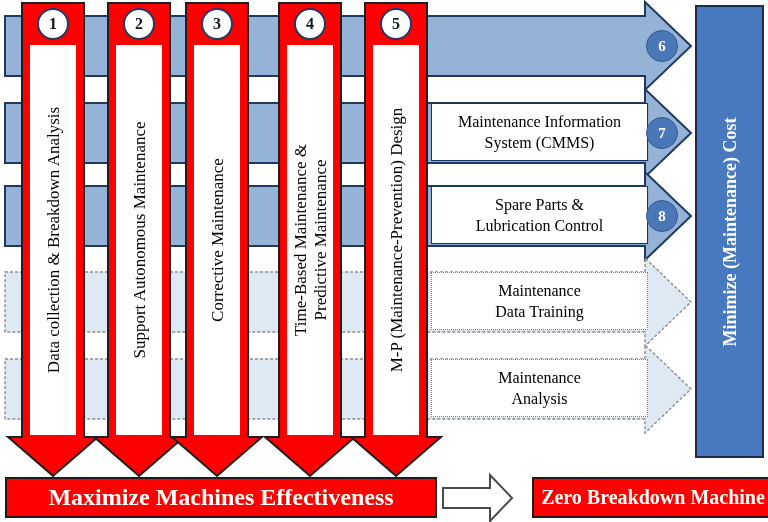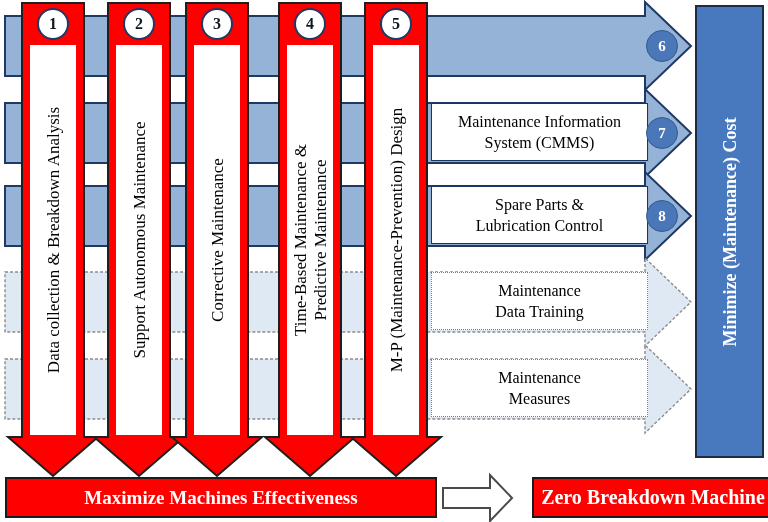--- a/index.html
+++ b/index.html
@@ -41,21 +41,21 @@
     left:695px;top:5px;width:69px;height:453px;background:#4879BE;
     border:2px solid #1F2A44;box-sizing:border-box;
   }
   .right-bar .rot{
     position:absolute;left:50%;top:50%;transform:translate(-50%,-50%) rotate(-90deg);
     white-space:nowrap;color:#fff;font-weight:bold;font-size:18px;
   }
   .red-bar{
     top:477px;height:41px;background:#FF0000;border:2.5px solid #1C1C1C;box-sizing:border-box;
     display:flex;align-items:center;justify-content:center;
-    color:#fff;font-weight:bold;font-size:19px;
+    color:#fff;font-weight:bold;font-size:24px;
   }
   .maximize-bar{left:5px;width:432px;}
   .zero-bar{left:532px;width:242px;font-size:20px;}
 </style>
 </head>
 <body>
 
 <div class="canvas">
 
   <svg width="768" height="522" viewBox="0 0 768 522">
@@ -129,21 +129,21 @@
   <div class="abs stream-box solid" style="top:103px">
     <span>Maintenance Information</span>
     <span>System (CMMS)</span>
   </div>
   <div class="abs stream-box dotted" style="top:272px">
     <span>Maintenance</span>
     <span>Data Training</span>
   </div>
   <div class="abs stream-box dotted" style="top:359px">
     <span>Maintenance</span>
-    <span>Measures</span>
+    <span>Analysis</span>
   </div>
 
   <div class="abs stream-circle" style="top:30px">6</div>
   <div class="abs stream-circle" style="top:117px">7</div>
   <div class="abs stream-circle" style="top:200px">8</div>
 
   <div class="abs right-bar">
     <span class="rot">Minimize (Maintenance) Cost</span>
   </div>
 

